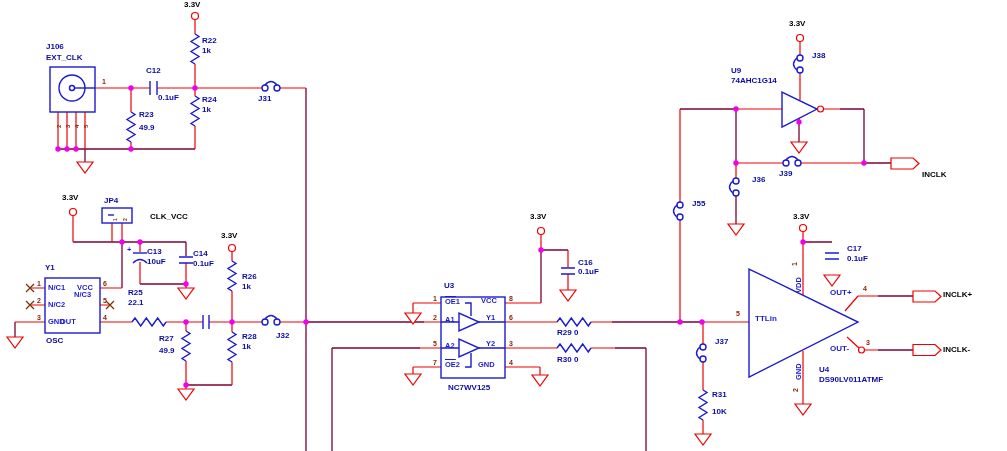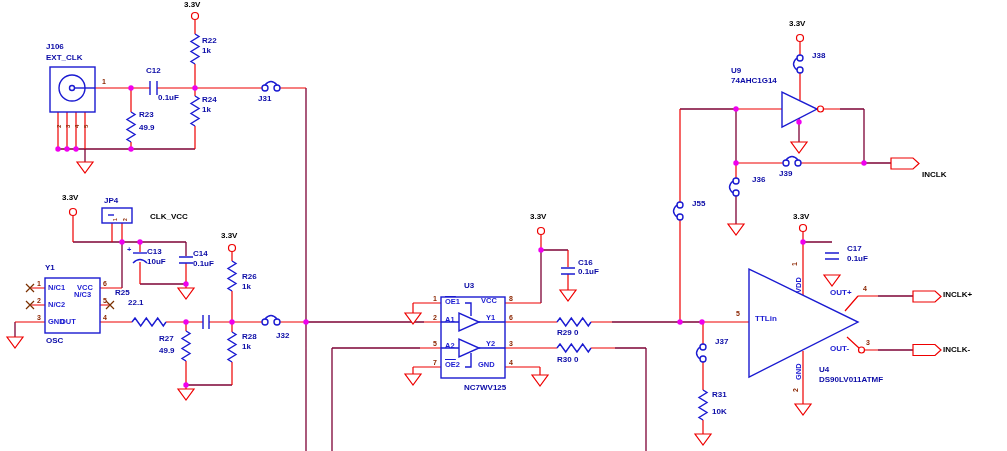--- a/index.html
+++ b/index.html
@@ -275,35 +275,35 @@
 <span class="lbl blue" style="left:48px;top:301px">N/C2</span>
 <span class="lbl blue" style="left:74px;top:291px">N/C3</span>
 <span class="lbl blue" style="left:48px;top:318px">GND</span>
 <span class="lbl blue" style="left:60px;top:318px">OUT</span>
 <span class="lbl pin" style="left:37px;top:280px">1</span>
 <span class="lbl pin" style="left:37px;top:297px">2</span>
 <span class="lbl pin" style="left:37px;top:314px">3</span>
 <span class="lbl pin" style="left:103px;top:280px">6</span>
 <span class="lbl pin" style="left:103px;top:297px">5</span>
 <span class="lbl pin" style="left:103px;top:314px">4</span>
-<span class="lbl navy" style="left:115px;top:289px">R25</span>
+<span class="lbl navy" style="left:128px;top:289px">R25</span>
 <span class="lbl navy" style="left:128px;top:299px">22.1</span>
 <span class="lbl navy" style="left:159px;top:335px">R27</span>
 <span class="lbl navy" style="left:159px;top:347px">49.9</span>
 <span class="lbl navy" style="left:204px;top:330px"></span>
 <span class="lbl navy" style="left:200px;top:342px"></span>
 <span class="lbl blk" style="left:221px;top:232px">3.3V</span>
 <span class="lbl navy" style="left:242px;top:273px">R26</span>
 <span class="lbl navy" style="left:242px;top:283px">1k</span>
 <span class="lbl navy" style="left:242px;top:333px">R28</span>
 <span class="lbl navy" style="left:242px;top:343px">1k</span>
 <span class="lbl navy" style="left:276px;top:332px">J32</span>
 
-<span class="lbl navy" style="left:464px;top:282px">U3</span>
-<span class="lbl navy" style="left:464px;top:384px">NC7WV125</span>
+<span class="lbl navy" style="left:444px;top:282px">U3</span>
+<span class="lbl navy" style="left:448px;top:384px">NC7WV125</span>
 <span class="lbl blue" style="left:445px;top:298px"><span class="ovl">OE</span><span>1</span></span>
 <span class="lbl blue" style="left:445px;top:316px">A1</span>
 <span class="lbl blue" style="left:445px;top:342px">A2</span>
 <span class="lbl blue" style="left:445px;top:361px"><span class="ovl">OE</span><span>2</span></span>
 <span class="lbl blue" style="left:481px;top:297px">VCC</span>
 <span class="lbl blue" style="left:486px;top:314px">Y1</span>
 <span class="lbl blue" style="left:486px;top:340px">Y2</span>
 <span class="lbl blue" style="left:478px;top:361px">GND</span>
 <span class="lbl pin" style="left:433px;top:295px">1</span>
 <span class="lbl pin" style="left:433px;top:314px">2</span>

